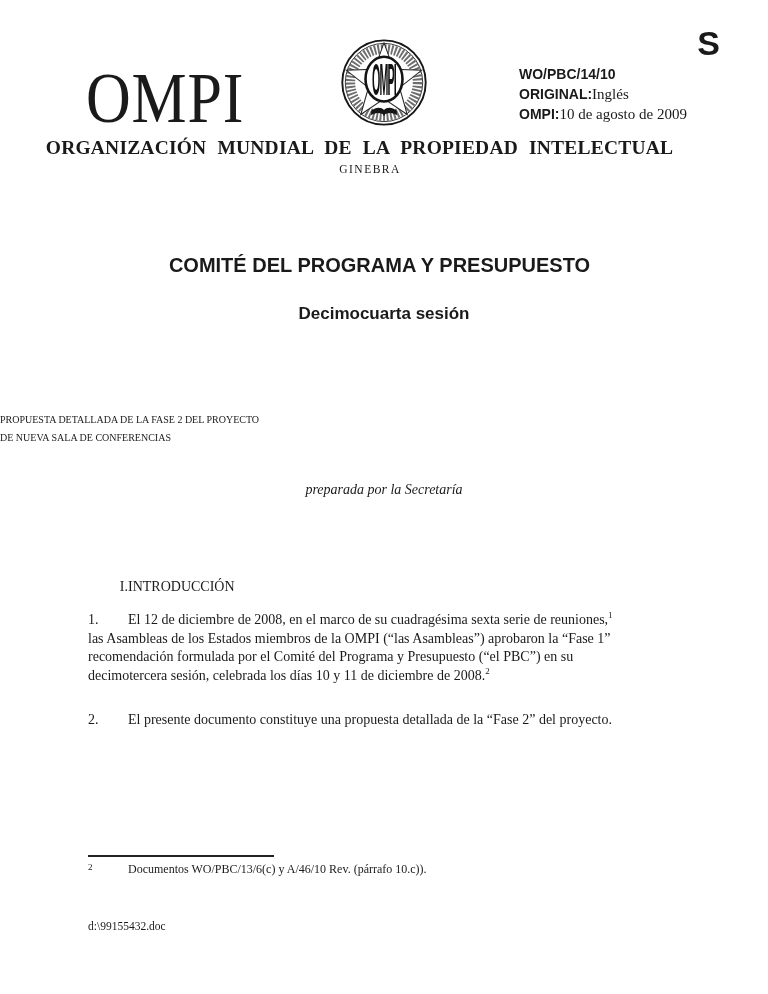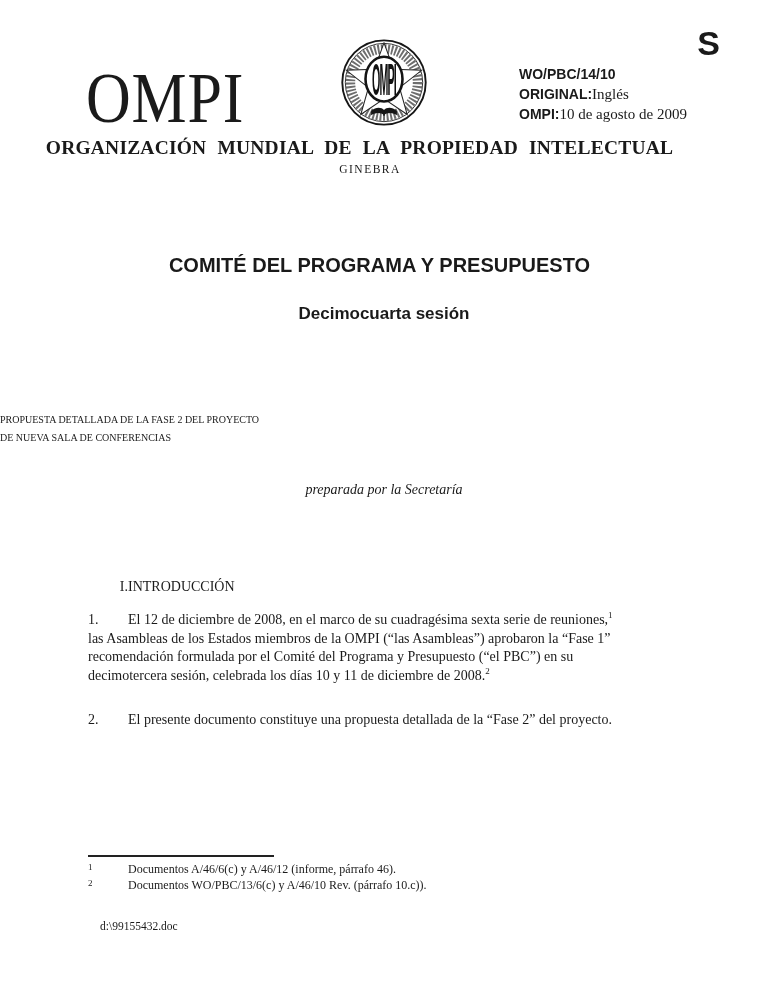--- a/index.html
+++ b/index.html
@@ -88,21 +88,21 @@
   .bodyline{white-space:nowrap;}
   sup.fnref{font-size:9px;line-height:0;vertical-align:super;}
 
   
   .fn-sep{left:88px;top:855px;width:186px;border-top:2px solid #222;height:0;}
   .footnotes{left:88px;top:862px;font-size:12px;line-height:14.5px;}
   .fn-line{white-space:nowrap;}
   .fn-mark{display:inline-block;width:40px;}
   .fn-sup{font-size:9px;position:relative;top:-3px;}
 
-  .file-path{left:88px;top:920px;font-size:11.5px;white-space:nowrap;margin-left:12px;}
+  .file-path{left:88px;top:920px;font-size:11.5px;white-space:nowrap;}
 </style>
 </head>
 <body>
 
 <div class="page">
 
   <div class="abs lang-code">S</div>
 
   <div class="abs wordmark">OMPI</div>
 
@@ -162,22 +162,19 @@
 
   <div class="abs para2">
     <div class="bodyline">
       <span class="pnum">2.</span><span>El presente documento constituye una propuesta detallada de la “Fase 2” del proyecto.</span>
     </div>
   </div>
 
   <div class="abs fn-sep"></div>
   <div class="abs footnotes">
     <div class="fn-line">
-      <span class="fn-mark"><span class="fn-sup">1</span></span><span>Documentos A/46/6(c) y A/46/12 (informe, párrafo 46).</span>
-    </div>
-    <div class="fn-line">
       <span class="fn-mark"><span class="fn-sup">2</span></span><span>Documentos WO/PBC/13/6(c) y A/46/10 Rev. (párrafo 10.c)).</span>
     </div>
   </div>
 
   <div class="abs file-path">d:\99155432.doc</div>
 
 </div>
 
 </body></html>

